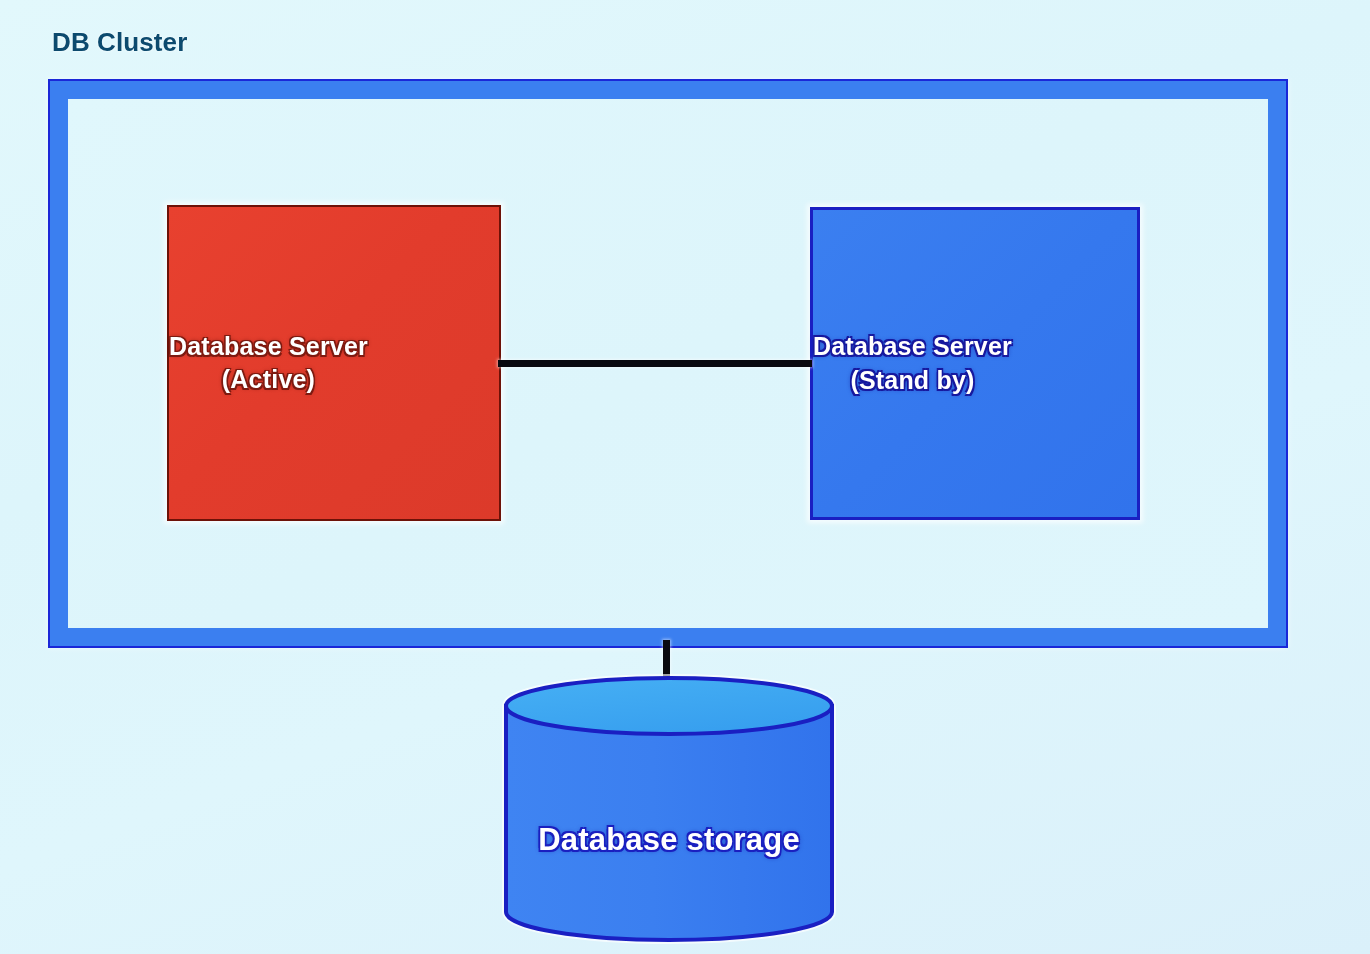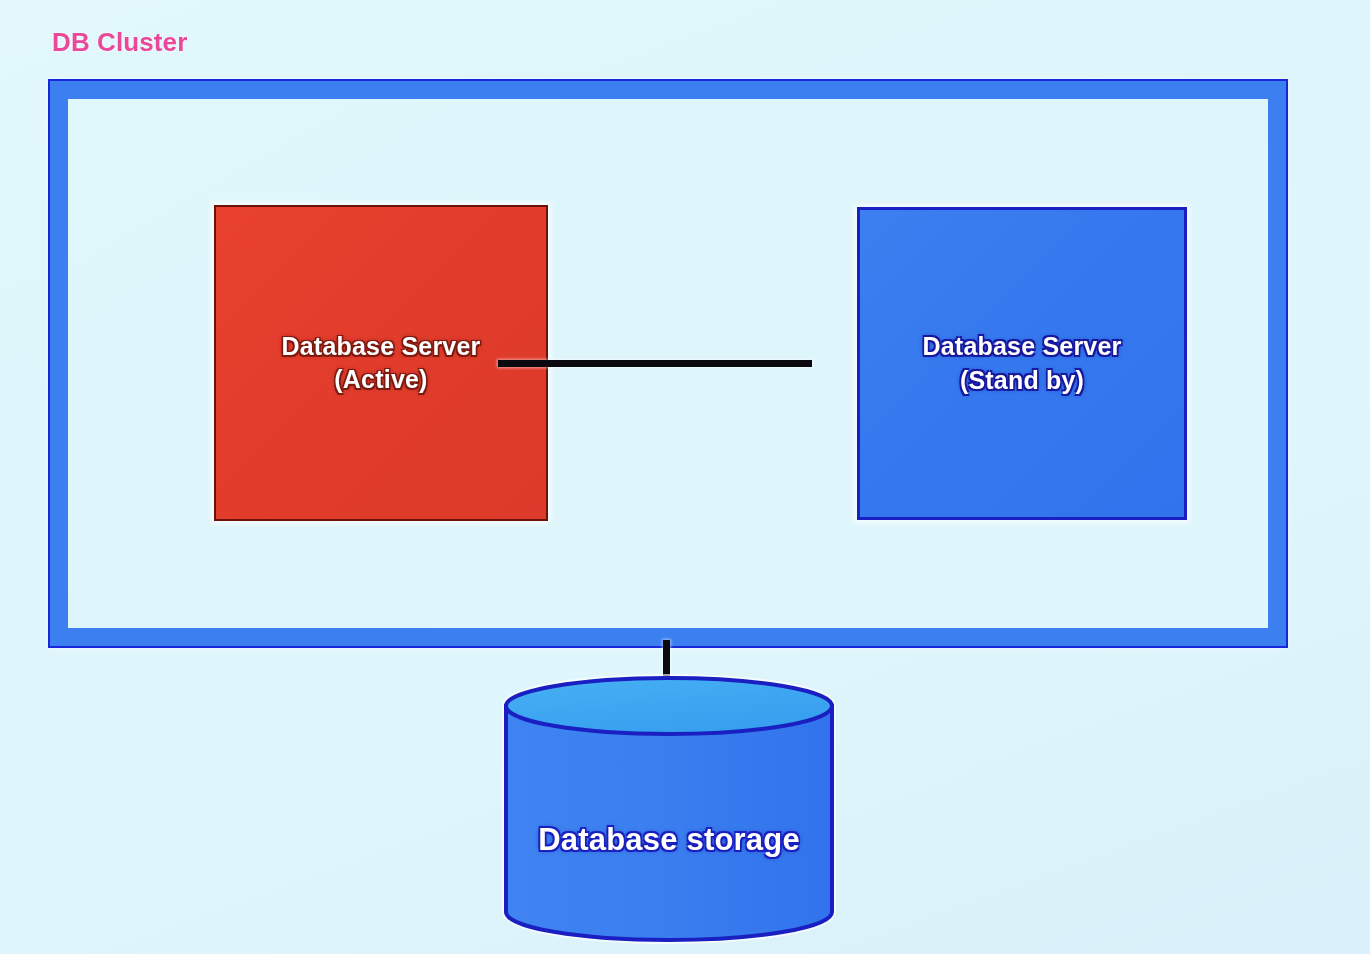--- a/index.html
+++ b/index.html
@@ -23,21 +23,21 @@
     height: 954px;
   }
 
   
   #cluster-title {
     position: absolute;
     left: 52px;
     top: 27px;
     font-size: 26px;
     font-weight: bold;
-    color: #ec4899;
+    color: #0c4a6e;
     letter-spacing: 0.1px;
     text-shadow: 0 0 3px rgba(255,255,255,0.9);
     white-space: nowrap;
     text-align: center;
   }
 
   
   #cluster-boundary {
     position: absolute;
     left: 50px;
@@ -55,23 +55,22 @@
     position: absolute;
     inset: 0;
     background: linear-gradient(150deg, #e0f7fc 0%, #ddf5fb 50%, #dff6fc 100%);
   }
 
   
   .server-node {
     position: absolute;
     display: flex;
     align-items: center;
-    justify-content: center;
+    justify-content: flex-start;
     text-align: center;
-    margin-left: 47px;
   }
 
   #node-active {
     left: 167px;
     top: 205px;
     width: 334px;
     height: 316px;
     background: linear-gradient(135deg, #e8412f 0%, #e23c2c 45%, #dc3a2a 100%);
     border: 2px solid #6d1208;
     box-shadow: 0 0 5px 3px rgba(255,255,255,0.75);

